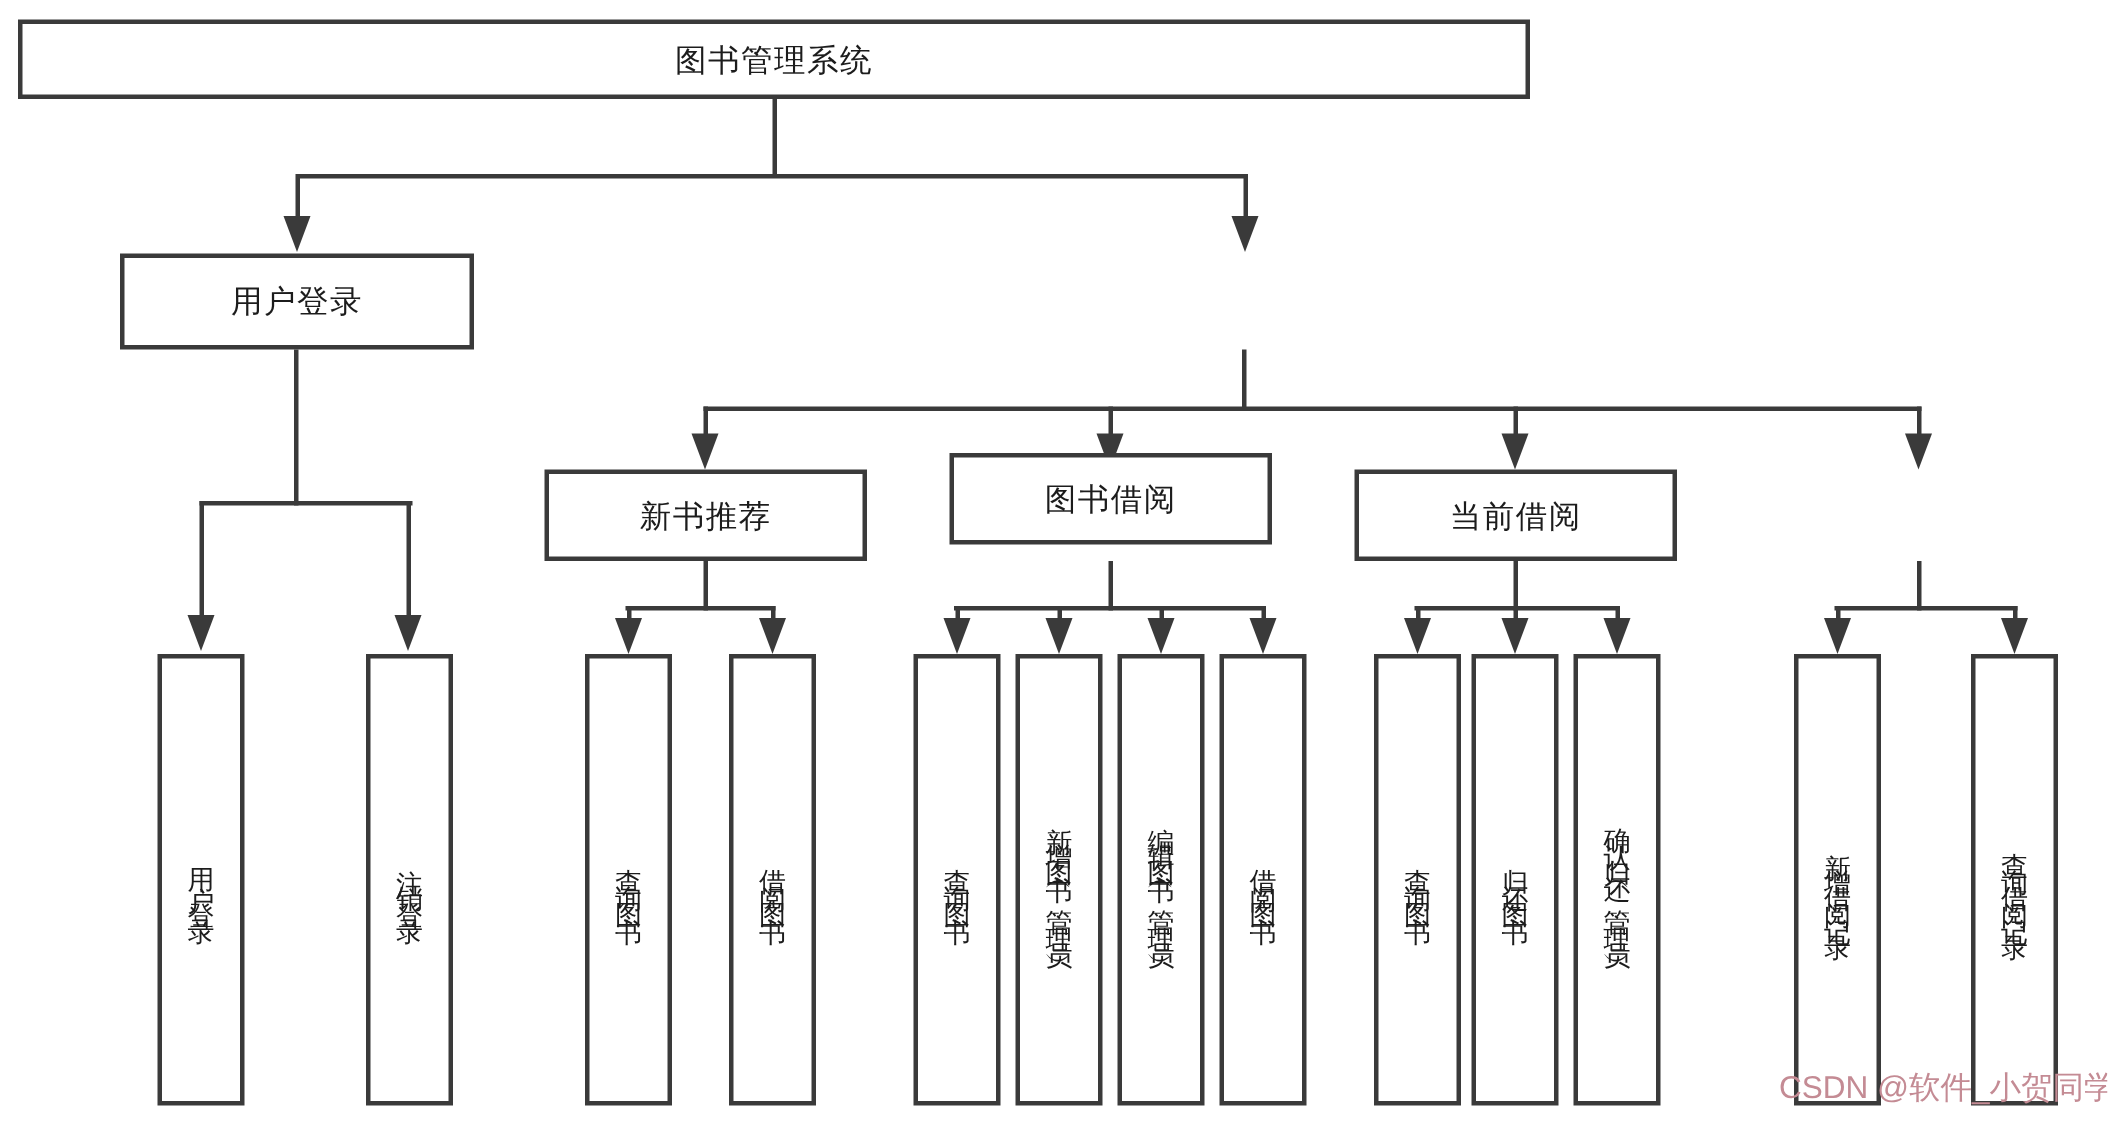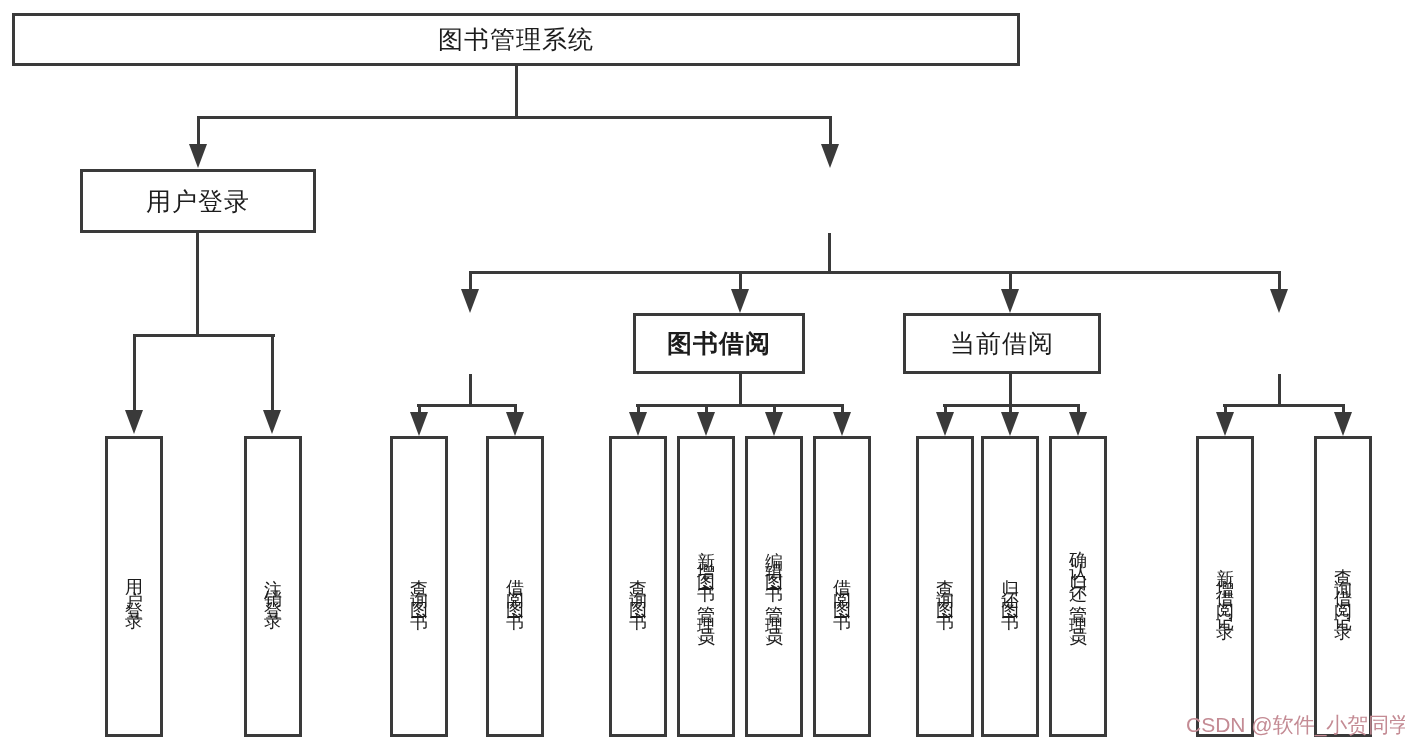--- a/index.html
+++ b/index.html
@@ -17,21 +17,21 @@
     font-family:"Liberation Sans","DejaVu Sans",sans-serif;
     color:var(--text);
     overflow:hidden;
   }
   .box{
     position:absolute;
     border:3px solid var(--box-border);
     background:#fff;
     box-sizing:border-box;
     display:flex;align-items:center;justify-content:center;
-    font-size:25px;
+    font-size:21px;
     letter-spacing:1px;
     white-space:nowrap;
   }
   .leafbox{
     position:absolute;
     border:3px solid var(--box-border);
     background:#fff;
     box-sizing:border-box;
     width:58px;top:436px;height:301px;
     display:flex;align-items:center;justify-content:center;
@@ -92,24 +92,27 @@
   <div class="h" style="left:469px;top:271px;width:812px;"></div>
   <div class="v" style="left:469px;top:271px;height:22px;"></div>
   <div class="ah" style="left:461px;top:289px;"></div>
   <div class="v" style="left:739px;top:271px;height:22px;"></div>
   <div class="ah" style="left:731px;top:289px;"></div>
   <div class="v" style="left:1009px;top:271px;height:22px;"></div>
   <div class="ah" style="left:1001px;top:289px;"></div>
   <div class="v" style="left:1278px;top:271px;height:22px;"></div>
   <div class="ah" style="left:1270px;top:289px;"></div>
 
-  <div class="box" style="left:633px;top:313px;width:172px;height:61px;font-weight:bold;">
+  <div class="box" style="left:363px;top:313px;width:215px;height:61px;">
+    <span>新书推荐</span>
+  </div>
+  <div class="box" style="left:633px;top:302px;width:215px;height:61px;">
     <span>图书借阅</span>
   </div>
-  <div class="box" style="left:903px;top:313px;width:198px;height:61px;">
+  <div class="box" style="left:903px;top:313px;width:215px;height:61px;">
     <span>当前借阅</span>
   </div>
 
   <div class="v" style="left:469px;top:374px;height:33px;"></div>
   <div class="h" style="left:417px;top:404px;width:100px;"></div>
   <div class="v" style="left:418px;top:404px;height:14px;"></div>
   <div class="ah" style="left:410px;top:412px;"></div>
   <div class="v" style="left:514px;top:404px;height:14px;"></div>
   <div class="ah" style="left:506px;top:412px;"></div>
 

